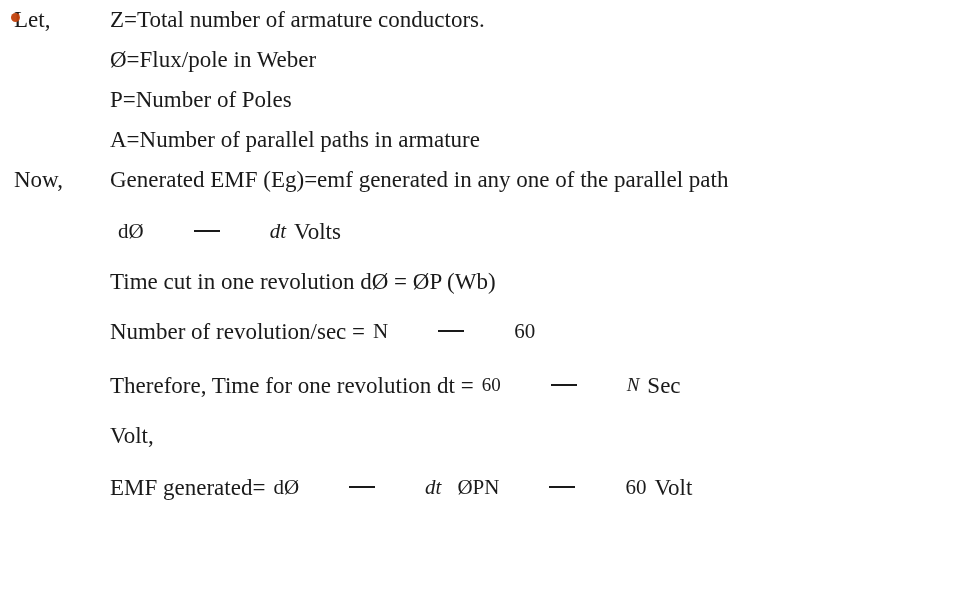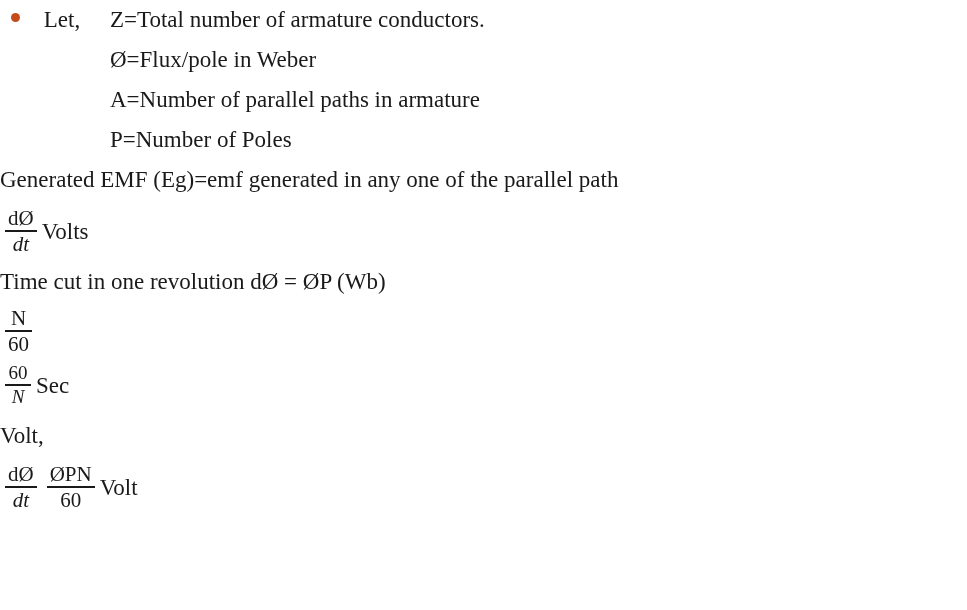--- a/index.html
+++ b/index.html
@@ -30,21 +30,20 @@
   }
 
   .label-col {
     width: 110px;
     flex: 0 0 110px;
     font-size: 23px;
     line-height: 40px;
     padding-left: 14px;
     box-sizing: border-box;
     white-space: nowrap;
-    text-align: center;
   }
 
   .body-col {
     flex: 1 1 auto;
     font-size: 23px;
     line-height: 40px;
     white-space: nowrap;
   }
 
   .line {
@@ -57,26 +56,27 @@
     height: 48px;
   }
 
   .txt {
     display: inline-block;
   }
 
   
   .frac {
     display: inline-flex;
-    flex-direction: column;
+    flex-direction: row;
     align-items: center;
     vertical-align: middle;
     margin: 8px 5px;
     position: relative;
     top: -1px;
+    gap: 47px;
   }
   .frac .num {
     font-size: 21px;
     line-height: 22px;
     padding: 0 3px;
   }
   .frac .den {
     font-size: 21px;
     line-height: 22px;
     padding: 0 3px;
@@ -119,26 +119,27 @@
 
 <div class="page">
 
   <div class="bullet-mark"></div>
 
   <div class="row">
     <div class="label-col">Let,</div>
     <div class="body-col">
       <div class="line">Z=Total number of armature conductors.</div>
       <div class="line">Ø=Flux/pole in Weber</div>
+      <div class="line">P=Number of Poles</div>
       <div class="line">A=Number of parallel paths in armature</div>
-      <div class="line">P=Number of Poles</div>
     </div>
   </div>
 
   <div class="row">
+    <div class="label-col">Now,</div>
     <div class="body-col">
 
       <div class="line">Generated EMF (Eg)=emf generated in any one of the parallel path</div>
 
       <div class="spacer-8"></div>
 
       <div class="line tall">
         <span class="frac">
           <span class="num">dØ</span>
           <span class="bar"></span>
@@ -147,45 +148,48 @@
         <span class="txt">Volts</span>
       </div>
 
       <div class="spacer-6"></div>
 
       <div class="line">Time cut in one revolution dØ = ØP (Wb)</div>
 
       <div class="spacer-6"></div>
 
       <div class="line tall">
+        <span class="txt">Number of revolution/sec =</span>
         <span class="frac upright">
           <span class="num">N</span>
           <span class="bar"></span>
           <span class="den">60</span>
         </span>
       </div>
 
       <div class="spacer-6"></div>
 
       <div class="line tall">
+        <span class="txt">Therefore, Time for one revolution dt =</span>
         <span class="frac small">
           <span class="num">60</span>
           <span class="bar"></span>
           <span class="den">N</span>
         </span>
         <span class="txt">Sec</span>
       </div>
 
       <div class="spacer-6"></div>
 
       <div class="line">Volt,</div>
 
       <div class="spacer-8"></div>
 
       <div class="line tall">
+        <span class="txt">EMF generated=</span>
         <span class="frac">
           <span class="num">dØ</span>
           <span class="bar"></span>
           <span class="den">dt</span>
         </span>
         <span class="frac upright">
           <span class="num">ØPN</span>
           <span class="bar"></span>
           <span class="den">60</span>
         </span>

